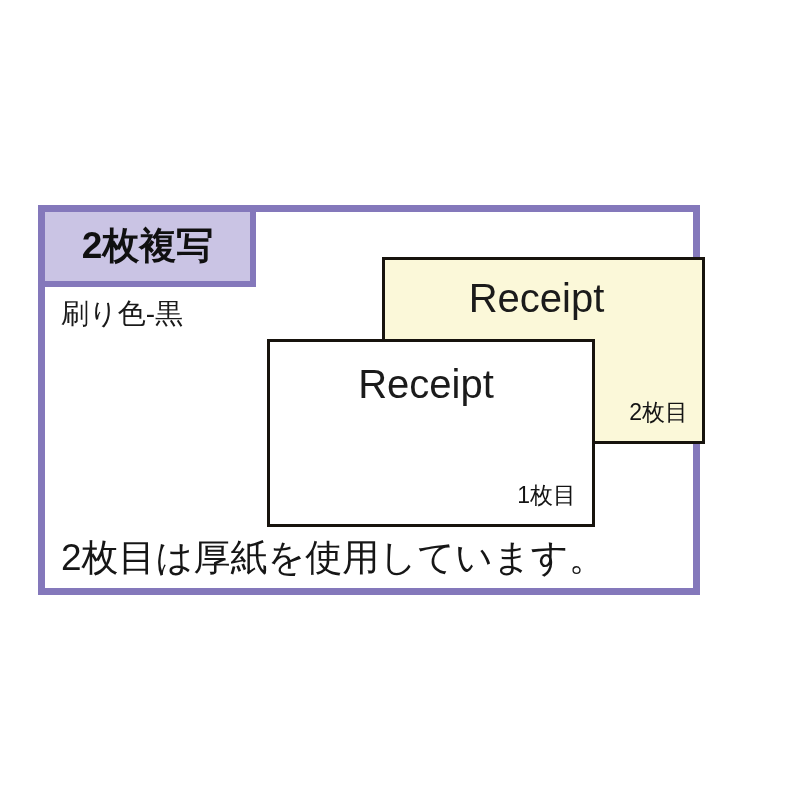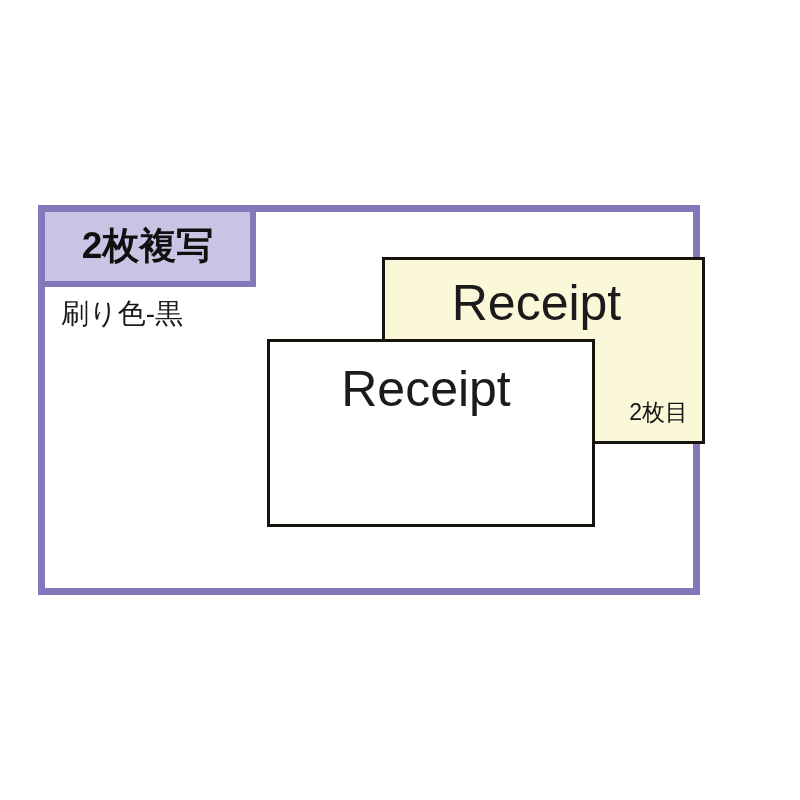--- a/index.html
+++ b/index.html
@@ -92,21 +92,21 @@
     height: 188px;
     background: #ffffff;
     z-index: 2;
   }
 
   .sheet-title {
     position: absolute;
     left: 0;
     right: 0;
     text-align: center;
-    font-size: 50px;
+    font-size: 40px;
     color: #1b1b1b;
     line-height: 1;
     white-space: nowrap;
   }
   .sheet-back .sheet-title {
     top: 18px;
     padding-right: 14px;
   }
   .sheet-front .sheet-title {
     top: 22px;
@@ -153,18 +153,20 @@
 
     <div class="print-color">刷り色-黒</div>
 
     <div class="sheet sheet-back">
       <div class="sheet-title">Receipt</div>
       <div class="sheet-index">2枚目</div>
     </div>
 
     <div class="sheet sheet-front">
       <div class="sheet-title">Receipt</div>
+      <div class="sheet-index">1枚目</div>
     </div>
 
+    <div class="footer-note">2枚目は厚紙を使用しています。</div>
 
   </div>
 
 </div>
 
 </body></html>

